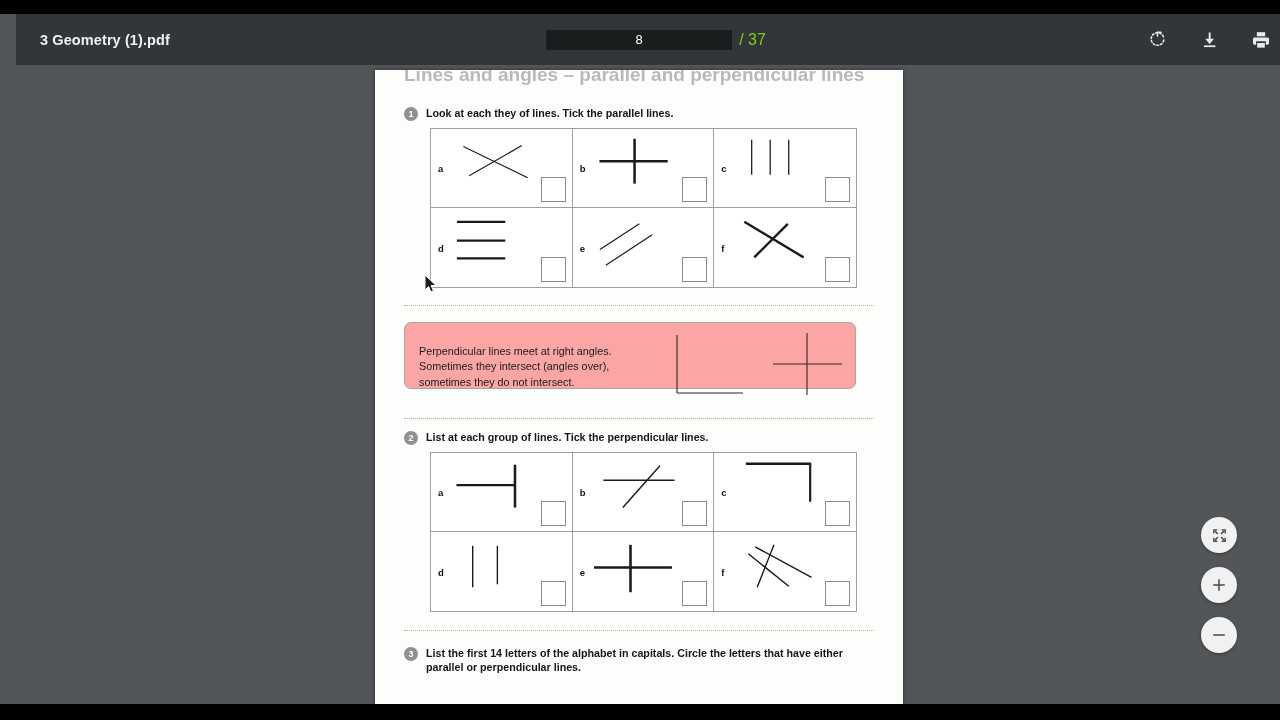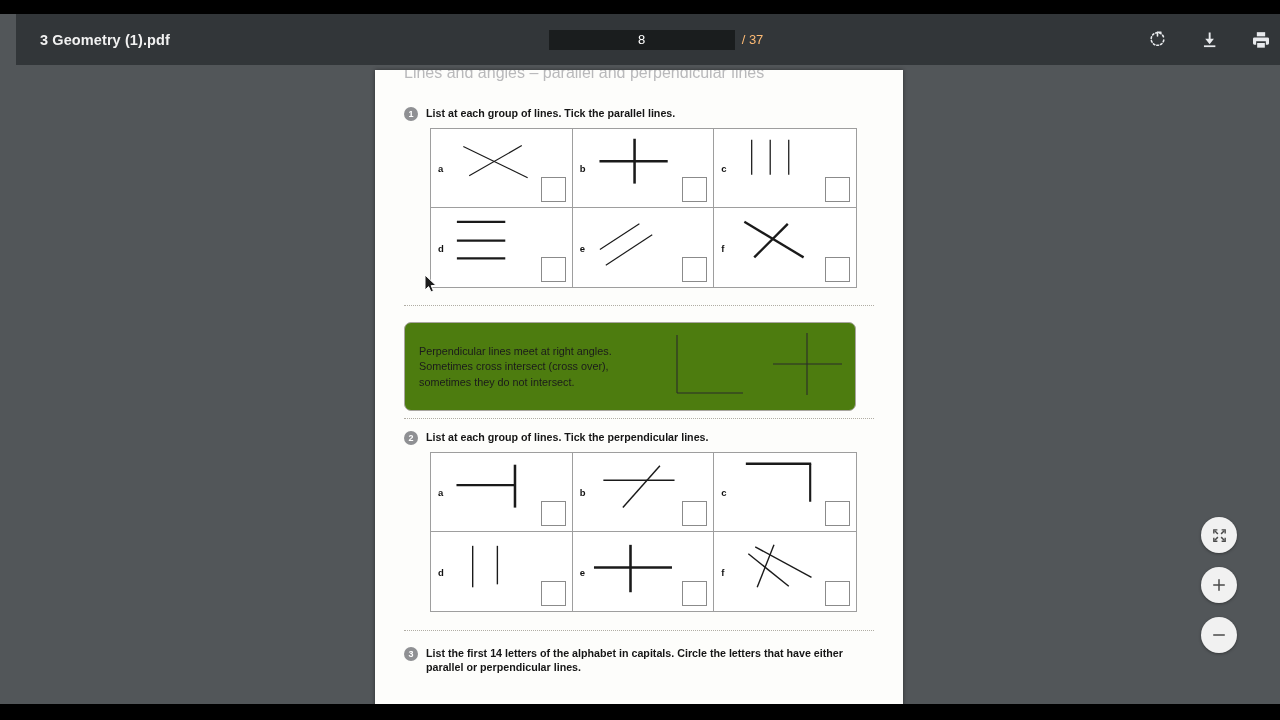--- a/index.html
+++ b/index.html
@@ -32,21 +32,21 @@
     display: flex; align-items: center; justify-content: center; gap: 0px;
     pointer-events: none;
   }
   .pager { display: flex; align-items: center; gap: 7px; pointer-events: auto; }
   .page-box {
     background: #1a1d1e; color: #fff; font-size: 13px;
     min-width: 22px; height: 20px; line-height: 20px; text-align: center;
     border: none; padding: 0 5px; font-family: "Liberation Sans", sans-serif;
     outline: none;
   }
-  .page-total { color: #fdba74; font-size: 13px; }
+  .page-total { color: #84cc16; font-size: 16px; }
 
   .toolbar-right {
     position: absolute; right: 22px; top: 0; height: 51px;
     display: flex; align-items: center; gap: 26px;
   }
   .tb-btn {
     width: 26px; height: 26px; display: flex; align-items: center; justify-content: center;
     cursor: pointer;
   }
   .tb-btn svg { display: block; }
@@ -54,21 +54,21 @@
   
   .page-scroll { position: absolute; left: 0; top: 51px; width: 1280px; height: 639px; }
   .pdf-page {
     position: absolute; left: 375px; top: 5px; width: 528px; height: 650px;
     background: #fdfdfb; box-shadow: 0 0 4px rgba(0,0,0,.45);
     overflow: hidden;
   }
 
   .sheet-title {
     position: absolute; left: 29px; top: -6px; width: 470px;
-    font-size: 16px; font-weight: normal; color: #b9b9bb;
+    font-size: 19px; font-weight: bold; color: #b9b9bb;
     white-space: nowrap;
   }
 
   .q-row { position: absolute; display: flex; align-items: flex-start; gap: 8px; }
   .q-badge {
     width: 14px; height: 14px; border-radius: 50%;
     background: #8f9093; color: #fff; font-size: 9px; font-weight: bold;
     display: flex; align-items: center; justify-content: center;
     flex: 0 0 14px; margin-top: 1px;
   }
@@ -94,22 +94,22 @@
     font-size: 9.5px; font-weight: bold; color: #111;
   }
   .tickbox {
     position: absolute; right: 6px; bottom: 5px; width: 25px; height: 25px;
     border: 1px solid #8b8b8b; background: #fff;
   }
   .cell svg { position: absolute; left: 0; top: 0; width: 100%; height: 100%; }
 
   
   .info-panel {
-    position: absolute; left: 29px; width: 452px; height: 89px;
-    border: 1px solid #a9a6a0; border-radius: 7px; background: #4d7c0f;
+    position: absolute; left: 29px; width: 452px; height: 67px;
+    border: 1px solid #a9a6a0; border-radius: 7px; background: #fca5a5;
   }
   .info-text {
     position: absolute; left: 14px; top: 21px;
     font-size: 10.8px; color: #1b1b1b; line-height: 1.42;
     font-family: "Liberation Sans", sans-serif;
   }
   .info-figs { position: absolute; right: 8px; top: 0; width: 200px; height: 85px; }
 
   
   .fab-stack {
@@ -176,21 +176,21 @@
       </div>
     </div>
 
     <div class="page-scroll">
       <div class="pdf-page">
 
         <div class="sheet-title">Lines and angles – parallel and perpendicular lines</div>
 
         <div class="q-row" style="left:29px; top:36px; width:470px;">
           <div class="q-badge">1</div>
-          <div class="q-text">List at each group of lines. Tick the parallel lines.</div>
+          <div class="q-text">Look at each they of lines. Tick the parallel lines.</div>
         </div>
 
         <div class="grid" style="top:58px;">
 
           <div class="cell">
             <span class="cell-letter">a</span>
             <svg viewBox="0 0 142 80">
               <line x1="32" y1="18" x2="98" y2="50" stroke="#1a1a1a" stroke-width="1.2"></line>
               <line x1="38" y1="48" x2="92" y2="17" stroke="#1a1a1a" stroke-width="1.2"></line>
             </svg>
@@ -244,21 +244,21 @@
             <div class="tickbox"></div>
           </div>
 
         </div>
 
         <div class="dotted-sep" style="top:235px;"></div>
 
         <div class="info-panel" style="top:252px;">
           <div class="info-text">
             <div>Perpendicular lines meet at right angles.</div>
-            <div>Sometimes cross intersect (cross over),</div>
+            <div>Sometimes they intersect (angles over),</div>
             <div>sometimes they do not intersect.</div>
           </div>
           <svg class="info-figs" viewBox="0 0 200 85">
             <g>
               <line x1="30" y1="12" x2="30" y2="70" stroke="#2b2b2b" stroke-width="1.1"></line>
               <line x1="30" y1="70" x2="96" y2="70" stroke="#2b2b2b" stroke-width="1.1"></line>
             </g>
             <g>
               <line x1="160" y1="10" x2="160" y2="72" stroke="#2b2b2b" stroke-width="1.1"></line>
               <line x1="126" y1="41" x2="195" y2="41" stroke="#2b2b2b" stroke-width="1.1"></line>

